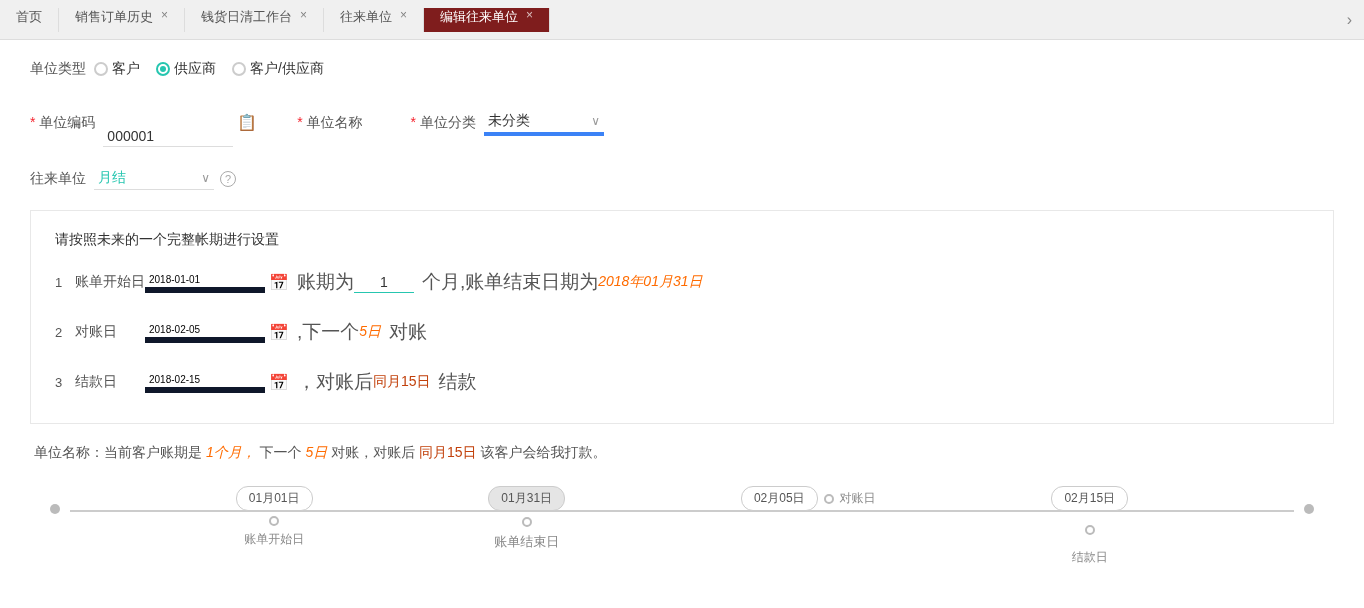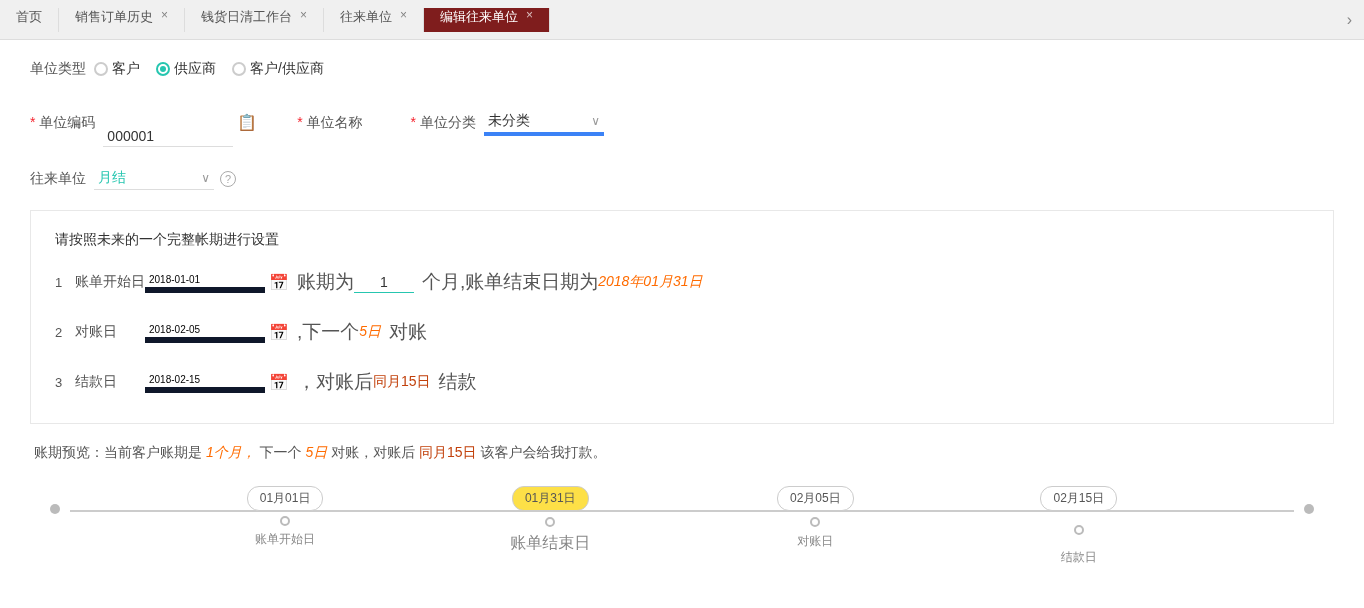--- a/index.html
+++ b/index.html
@@ -337,21 +337,21 @@
       <span class="period-row-label">结款日</span>
       <input type="text" class="period-date-input" value="2018-02-15" style="">
       <span class="calendar-icon">📅</span>
       <span class="period-desc">，对账后</span>
       <span class="highlight-teal">同月15日</span>
       <span class="period-desc">结款</span>
     </div>
   </div>
 
   <div class="preview-text">
-    <span>账期预览：当前客户账期是</span>
+    <span>单位名称：当前客户账期是</span>
     <span class="highlight-orange">1个月，</span>
     <span>下一个</span>
     <span class="highlight-orange">5日</span>
     <span>对账，对账后</span>
     <span class="highlight-teal">同月15日</span>
     <span> 该客户会给我打款。</span>
   </div>
 
   <div style="position: relative; padding: 0 20px;">
 
@@ -363,26 +363,26 @@
         <div style="width:10px;height:10px;border-radius:50%;background:#bbb;"></div>
       </div>
 
       <div style="display: flex; flex-direction: column; align-items: center; gap: 5px;">
         <div style="border:1px solid #ccc;border-radius:12px;padding:3px 12px;font-size:12px;color:#555;background:#fff;white-space:nowrap;">01月01日</div>
         <div style="width:10px;height:10px;border-radius:50%;border:2px solid #bbb;background:#fff;"></div>
         <div style="font-size:12px;color:#888;">账单开始日</div>
       </div>
 
       <div style="display: flex; flex-direction: column; align-items: center; gap: 6px;">
-        <div style="border:1px solid #ccc;border-radius:12px;padding:3px 12px;font-size:12px;color:#555;background:#fde047;white-space:nowrap;">01月31日</div>
+        <div style="border:1px solid #ccc;border-radius:12px;padding:3px 12px;font-size:12px;color:#555;background:#e5e5e5;white-space:nowrap;">01月31日</div>
         <div style="width:10px;height:10px;border-radius:50%;border:2px solid #bbb;background:#fff;"></div>
-        <div style="font-size:16px;color:#888;">账单结束日</div>
-      </div>
-
-      <div style="display: flex; flex-direction: column; align-items: center; gap: 6px;">
+        <div style="font-size:13px;color:#888;">账单结束日</div>
+      </div>
+
+      <div style="display: flex; flex-direction: row; align-items: center; gap: 6px;">
         <div style="border:1px solid #ccc;border-radius:12px;padding:3px 12px;font-size:12px;color:#555;background:#fff;white-space:nowrap;">02月05日</div>
         <div style="width:10px;height:10px;border-radius:50%;border:2px solid #bbb;background:#fff;"></div>
         <div style="font-size:12px;color:#888;">对账日</div>
       </div>
 
       <div style="display: flex; flex-direction: column; align-items: center; gap: 14px;">
         <div style="border:1px solid #ccc;border-radius:12px;padding:3px 12px;font-size:12px;color:#555;background:#fff;white-space:nowrap;">02月15日</div>
         <div style="width:10px;height:10px;border-radius:50%;border:2px solid #bbb;background:#fff;"></div>
         <div style="font-size:12px;color:#888;">结款日</div>
       </div>

